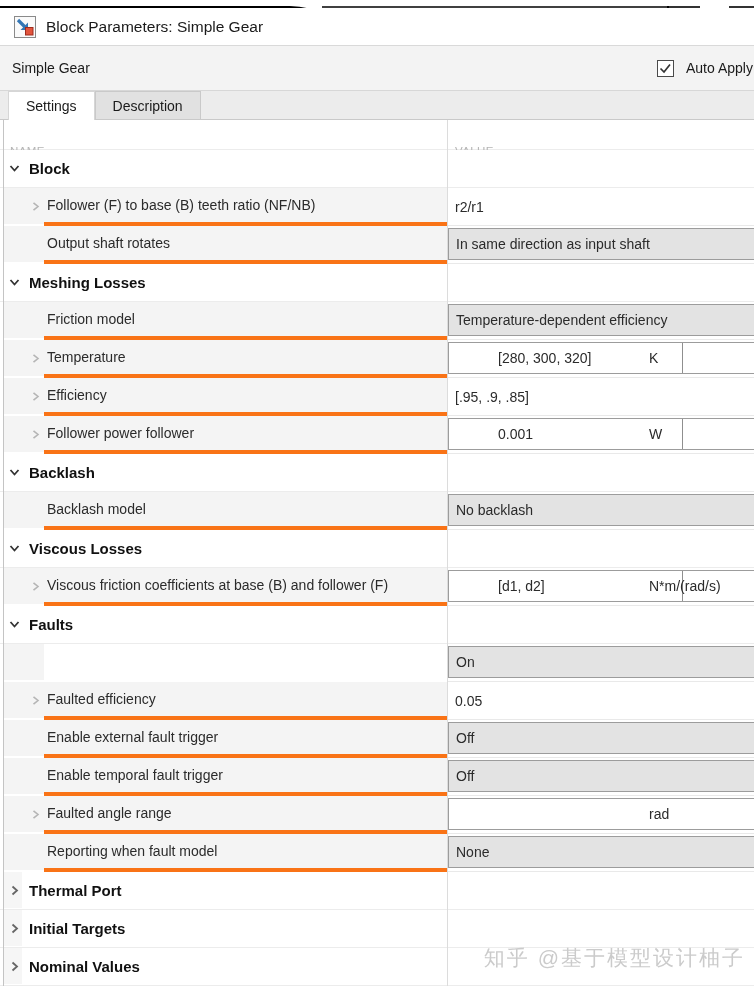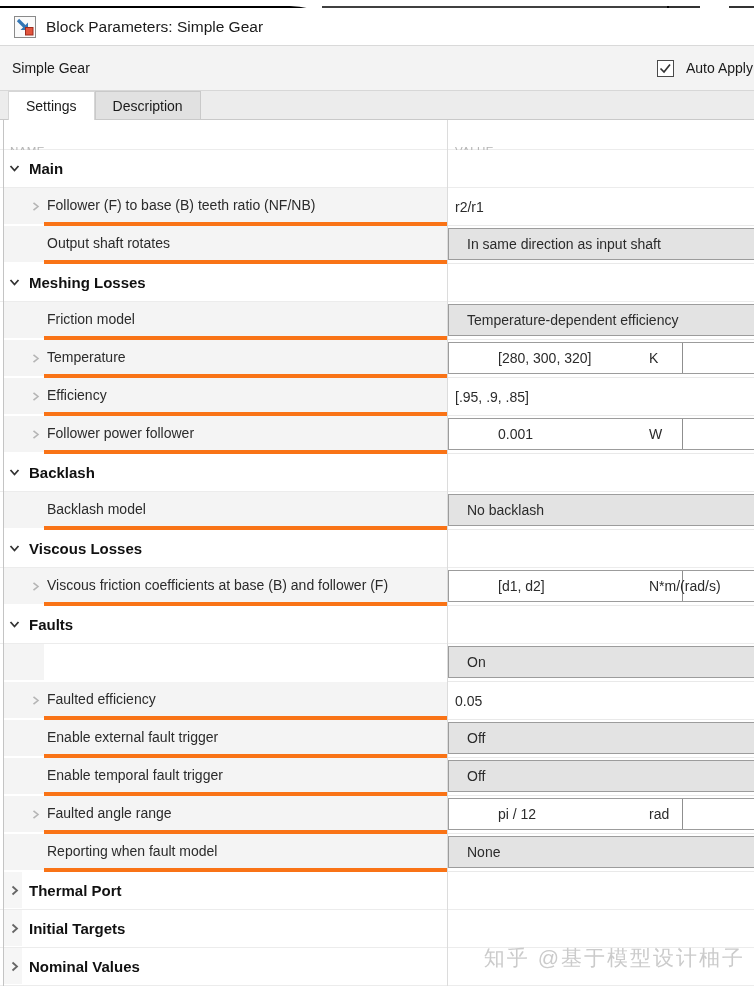--- a/index.html
+++ b/index.html
@@ -48,21 +48,21 @@
   .gut { flex:0 0 40px; margin-left:4px; background:#f4f4f4; border-bottom:2px solid #fff;
     display:flex; align-items:center; justify-content:flex-end; padding-right:3px; }
   .ncell { flex:0 0 403px; background:#f4f4f4; border-bottom:4px solid #f97316;
     display:flex; align-items:center; padding-left:3px; overflow:hidden; }
   .ncell span { font-size:14px; color:#2b2b2b; white-space:nowrap; }
   .ncell.sel { background:#0ea5e9;margin-top:48px; }
   .vcell { flex:1 1 auto; position:relative; border-bottom:1px solid #e9e9e9; }
 
   .dd { position:absolute; left:1px; top:2px; bottom:3px; right:0; background:#e3e3e3;
     border:1px solid #9c9c9c; border-right:none; display:flex; align-items:center;
-    padding-left:18px; font-size:14px; color:#2b2b2b; }
+    padding-left:7px; font-size:14px; color:#2b2b2b; }
   .iu { position:absolute; left:1px; top:2px; bottom:3px; right:0; background:#fff;
     border:1px solid #9c9c9c; border-right:none; }
   .iuv { position:absolute; left:0; top:0; bottom:0; width:191px; border-right:1px solid #8f8f8f;
     padding-left:6px; display:flex; align-items:center; font-size:14px; color:#2b2b2b;margin-left:43px; }
   .iuu { position:absolute; left:192px; top:0; bottom:0; right:0; padding-left:8px;
     display:flex; align-items:center; font-size:14px; color:#2b2b2b; }
   .tv { height:100%; display:flex; align-items:center; padding-left:8px; font-size:14px; color:#2b2b2b; }
 
   .vline { position:absolute; left:447px; top:0; width:1px; height:866px; background:#dcdcdc; }
   .lline { position:absolute; left:3px; top:0; width:1px; height:866px; background:#c4c4c4; }
@@ -118,21 +118,21 @@
 <div class="tablewrap">
   <div class="thead">
     <span class="hn">NAME</span>
     <span class="hv">VALUE</span>
   </div>
   <div id="tbody">
       <div class="trow srow">
         <svg class="schev" width="13" height="13" viewBox="0 0 13 13">
           <path d="M2.5 4 L6.5 8.5 L10.5 4" fill="none" stroke="#333" stroke-width="1.8"></path>
         </svg>
-        <span class="slabel">Main</span>
+        <span class="slabel">Block</span>
       </div>
       <div class="trow prow">
         <div class="gut">
           <svg width="11" height="11" viewBox="0 0 11 11">
             <path d="M3.5 1.8 L8 5.5 L3.5 9.2" fill="none" stroke="#b5b5b5" stroke-width="1.6"></path>
           </svg>
         </div>
         <div class="ncell">
           <span>Follower (F) to base (B) teeth ratio (NF/NB)</span>
         </div>
@@ -308,21 +308,20 @@
         <div class="gut">
           <svg width="11" height="11" viewBox="0 0 11 11">
             <path d="M3.5 1.8 L8 5.5 L3.5 9.2" fill="none" stroke="#b5b5b5" stroke-width="1.6"></path>
           </svg>
         </div>
         <div class="ncell">
           <span>Faulted angle range</span>
         </div>
         <div class="vcell">
           <div class="iu">
-            <div class="iuv">pi / 12</div>
             <div class="iuu">rad</div>
           </div>
         </div>
       </div>
       <div class="trow prow">
         <div class="gut"></div>
         <div class="ncell">
           <span>Reporting when fault model</span>
         </div>
         <div class="vcell">

